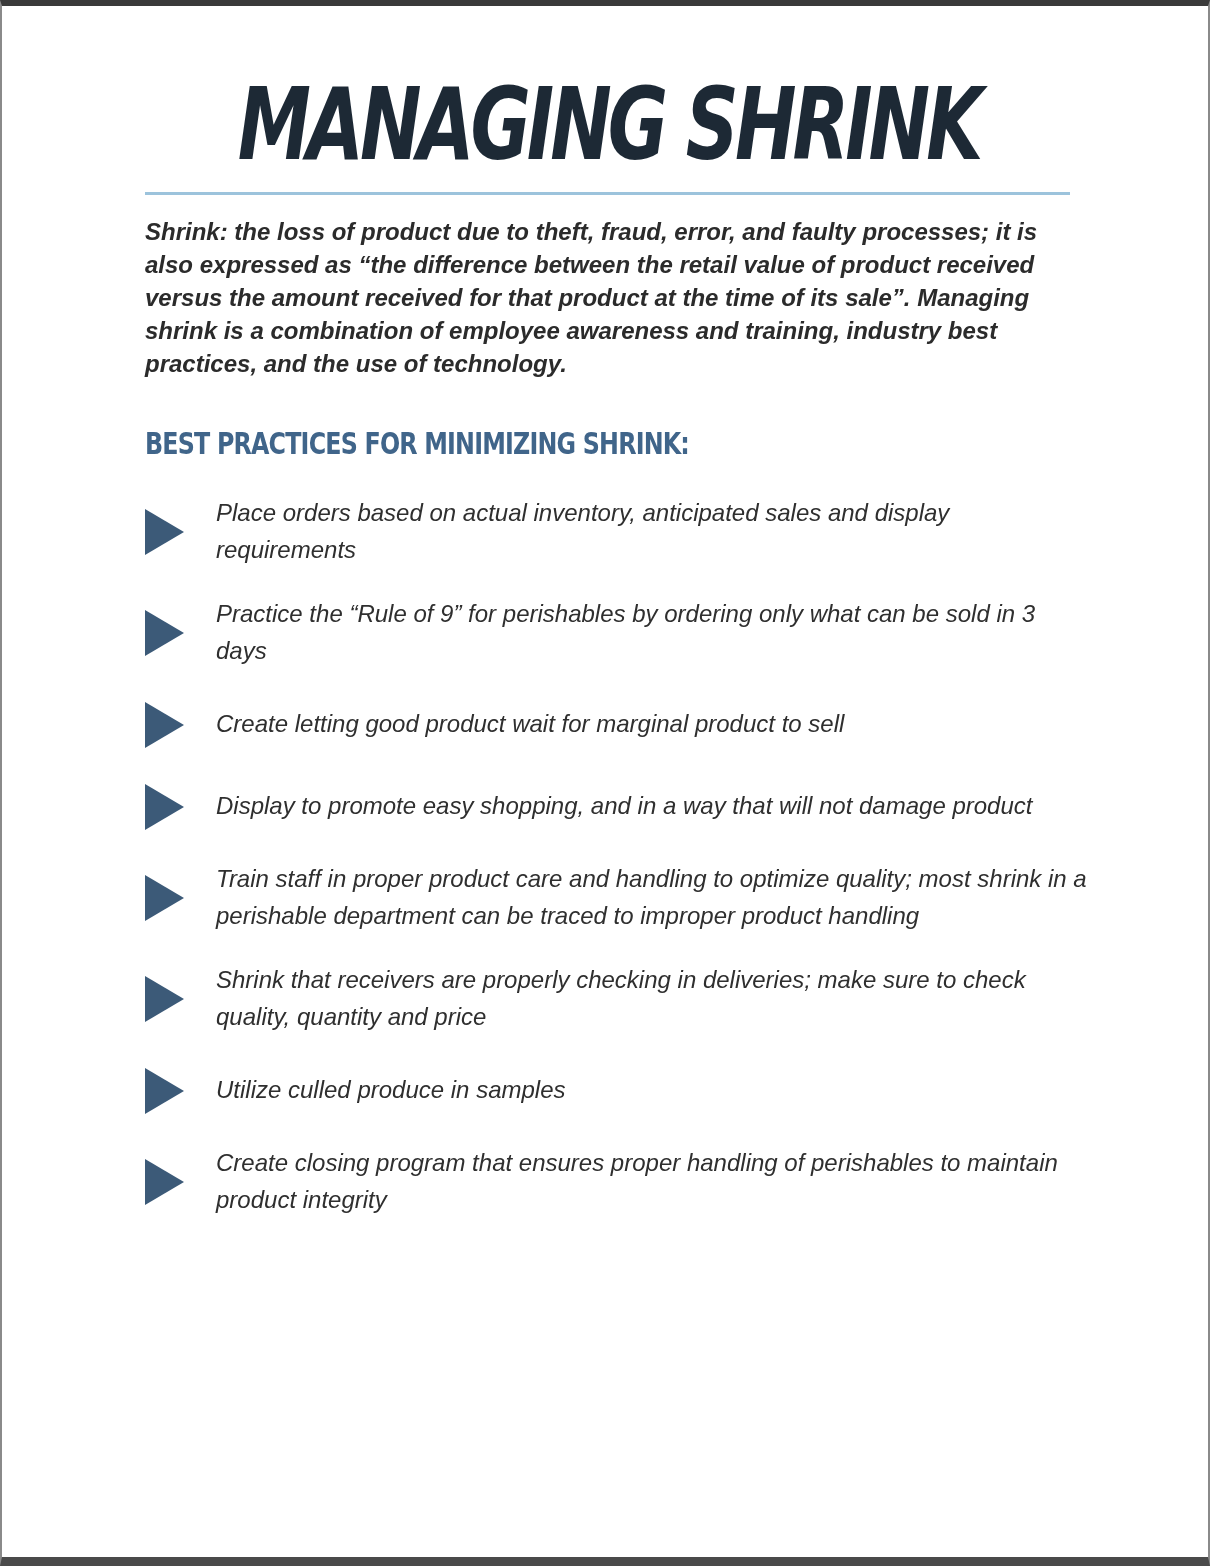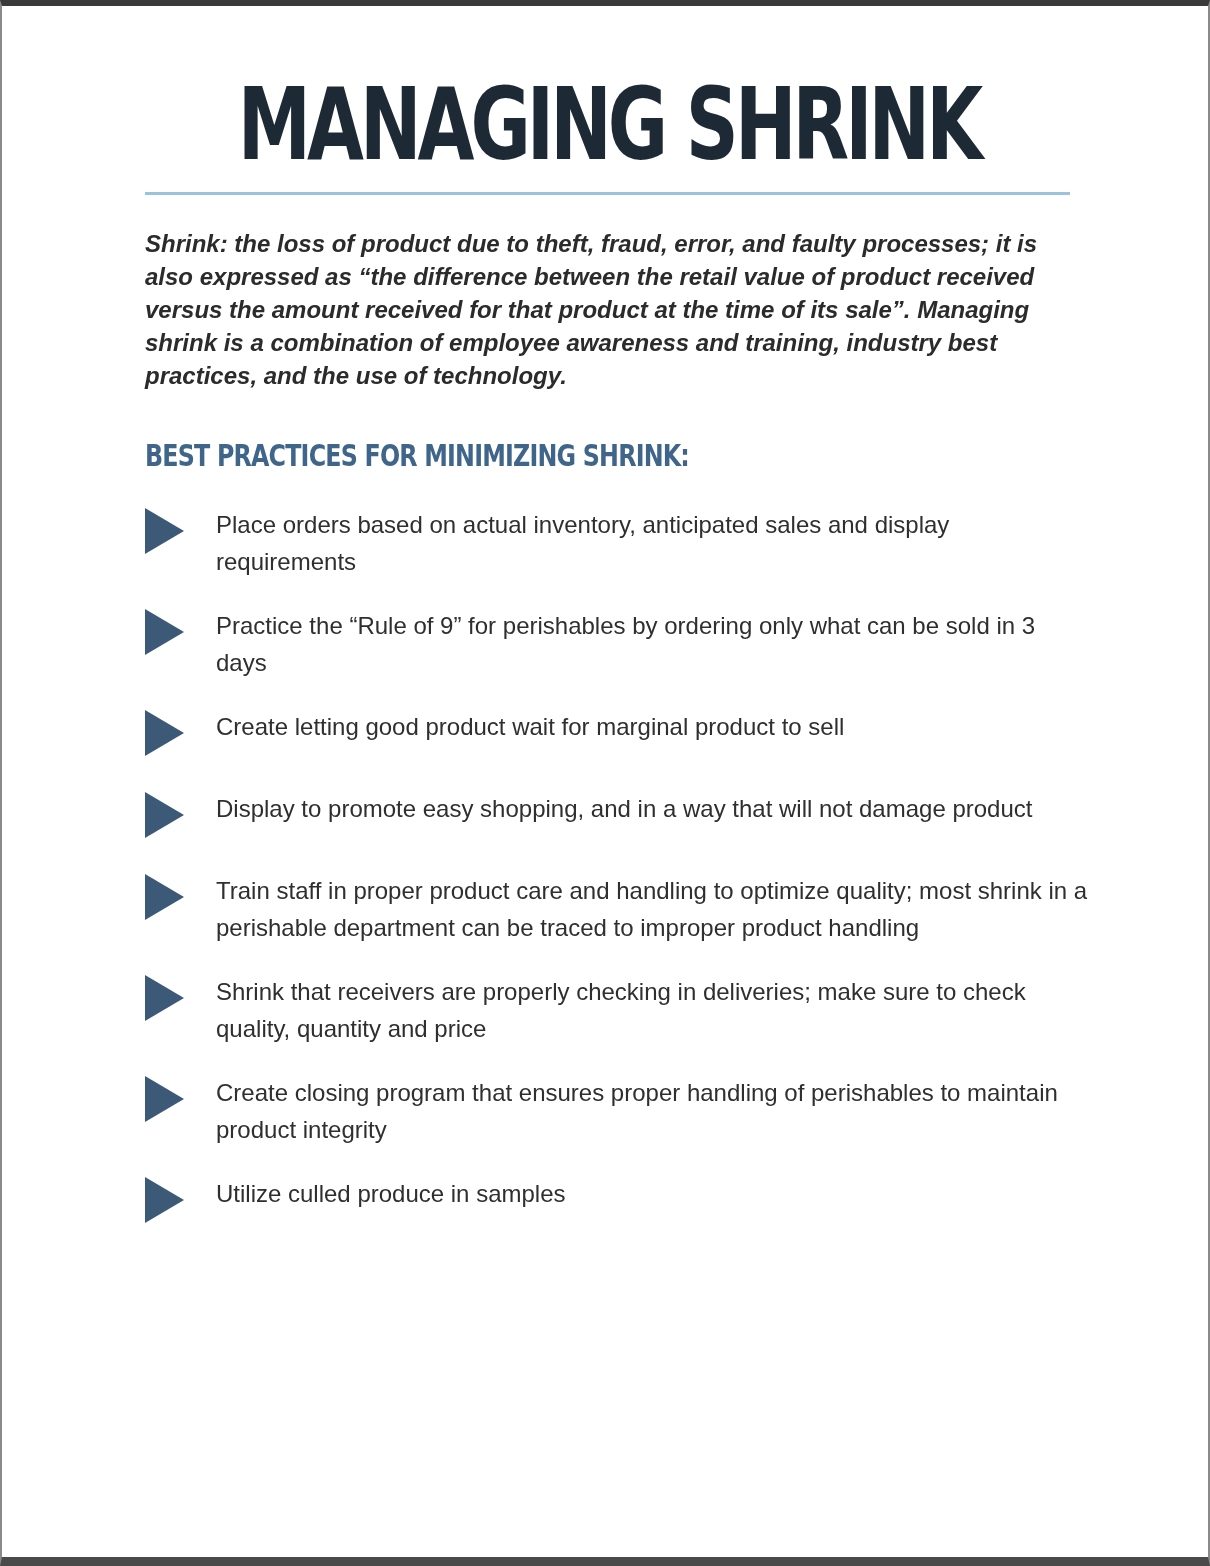--- a/index.html
+++ b/index.html
@@ -29,41 +29,42 @@
     border-bottom:9px solid var(--frame-bottom);
     background:#fff;
   }
   .content{
     padding:60px 70px 0 143px;
   }
   .title-wrap{
     text-align:left;
     margin-top:10px;
     width:925px;
+    font-style:italic;
   }
   .doc-title{
     display:inline-block;
     font-family:"DejaVu Sans","Liberation Sans",sans-serif;
     font-weight:bold;
     font-size:92px;
     letter-spacing:-5px;
     color:var(--title-color);
     transform:scale(0.80,1.08);
     transform-origin:center top;
     white-space:nowrap;
     line-height:1.0;
   }
   .title-rule{
     width:925px;height:0;
     border:none;
     border-top:3px solid var(--rule-color);
     margin-top:24px;
   }
   .intro{
-    margin-top:32px;
+    margin-top:20px;
     width:932px;
     font-weight:bold;
     font-style:italic;
     font-size:24px;
     line-height:33px;
     color:#2b2b2b;
   }
   .section-heading{
     margin-top:46px;
     font-family:"DejaVu Sans","Liberation Sans",sans-serif;
@@ -75,23 +76,24 @@
     transform-origin:left top;
     white-space:nowrap;
   }
   .bullet-list{
     margin-top:34px;
     list-style:none;
     width:945px;
   }
   .bullet-item{
     display:flex;
-    align-items:flex-start;
+    align-items:center;
     margin-bottom:27px;
     min-height:55px;
+    font-style:italic;
   }
   .triangle-icon{
     flex:0 0 auto;
     width:0;height:0;
     border-top:23px solid transparent;
     border-bottom:23px solid transparent;
     border-left:39px solid var(--bullet-color);
     margin-top:2px;
   }
   .bullet-text{
@@ -156,24 +158,24 @@
 
   <li class="bullet-item">
     <span class="triangle-icon"></span>
     <span class="bullet-text">Shrink that receivers are properly checking in deliveries; make sure to check quality, quantity and price</span>
   </li>
 
 
 
   <li class="bullet-item">
     <span class="triangle-icon"></span>
-    <span class="bullet-text">Create closing program that ensures proper handling of perishables to maintain product integrity</span>
+    <span class="bullet-text">Utilize culled produce in samples</span>
   </li>
 
   <li class="bullet-item">
     <span class="triangle-icon"></span>
-    <span class="bullet-text">Utilize culled produce in samples</span>
+    <span class="bullet-text">Create closing program that ensures proper handling of perishables to maintain product integrity</span>
   </li>
 </ul>
 
 
   </div>
 </div>
 
 </body></html>

